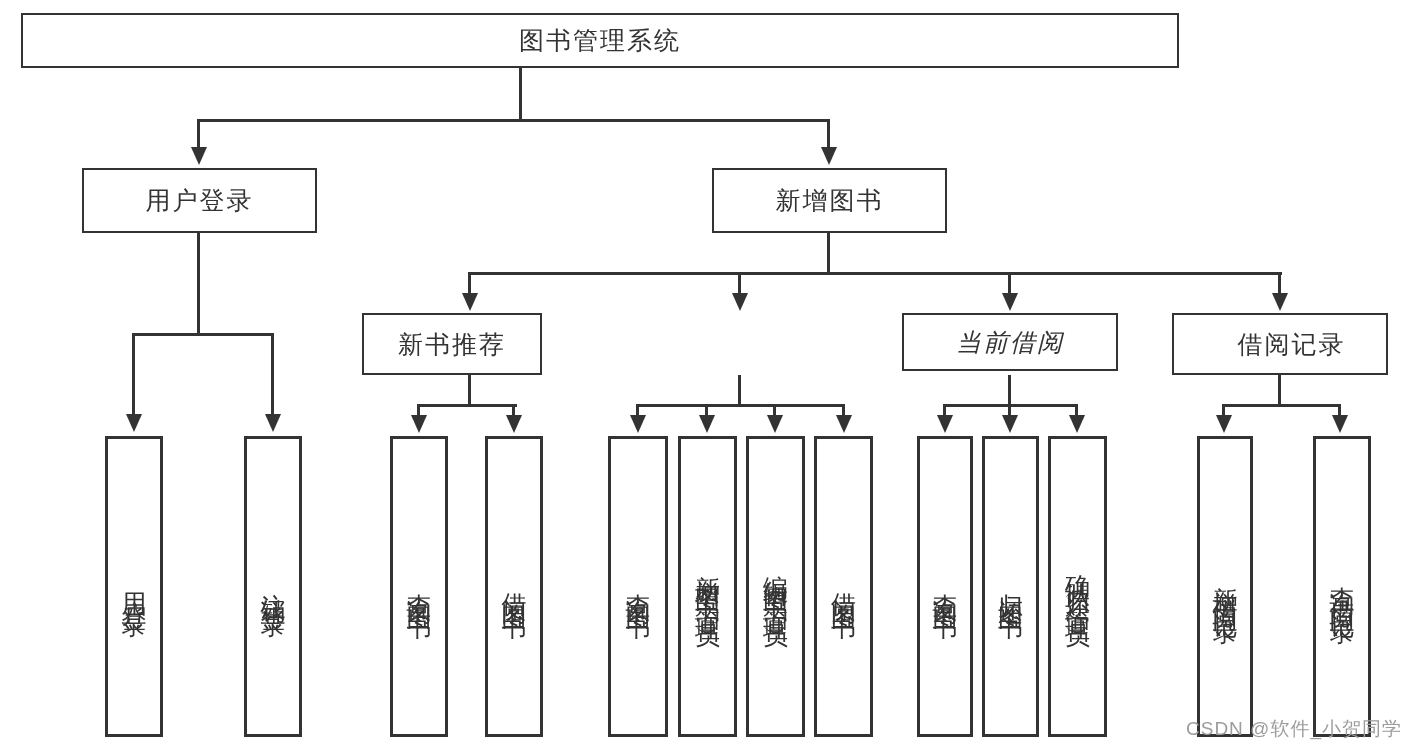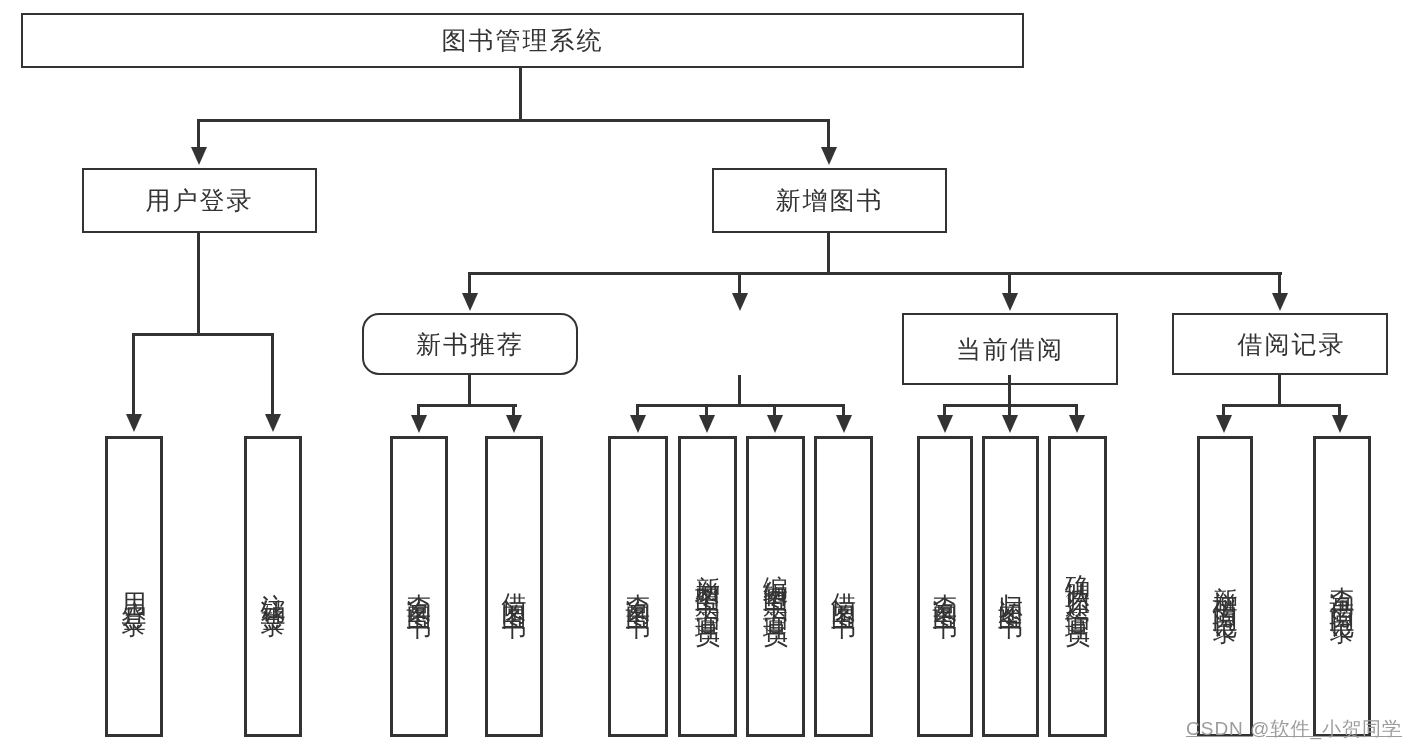--- a/index.html
+++ b/index.html
@@ -47,43 +47,42 @@
   }
   #watermark {
     position: absolute;
     left: 1186px;
     top: 716px;
     font-size: 19px;
     letter-spacing: 1px;
     color: #9c9c9c;
     white-space: nowrap;
     z-index: 10;
-    text-decoration: underline;
   }
 </style>
 </head>
 <body>
 
 <div id="canvas">
 
-  <div class="box" style="left:21px; top:13px; width:1003px; height:55px;">
+  <div class="box" style="left:21px; top:13px; width:1158px; height:55px;">
     <span class="hlabel">图书管理系统</span>
   </div>
 
   <div class="box" style="left:82px; top:168px; width:235px; height:65px;">
     <span class="hlabel">用户登录</span>
   </div>
   <div class="box" style="left:712px; top:168px; width:235px; height:65px;">
     <span class="hlabel">新增图书</span>
   </div>
 
-  <div class="box" style="left:362px; top:313px; width:216px; height:62px;border-radius:17px;">
+  <div class="box" style="left:362px; top:313px; width:180px; height:62px;">
     <span class="hlabel">新书推荐</span>
   </div>
-  <div class="box" style="left:902px; top:313px; width:216px; height:72px;">
+  <div class="box" style="left:902px; top:313px; width:216px; height:58px;font-style:italic;">
     <span class="hlabel">当前借阅</span>
   </div>
   <div class="box" style="left:1172px; top:313px; width:216px; height:62px;padding-left:23px;">
     <span class="hlabel">借阅记录</span>
   </div>
 
   <div class="box leaf" style="left:105px; top:436px; width:58px; height:301px;">
     <span class="vlabel">用户登录</span>
   </div>
   <div class="box leaf" style="left:244px; top:436px; width:58px; height:301px;">

